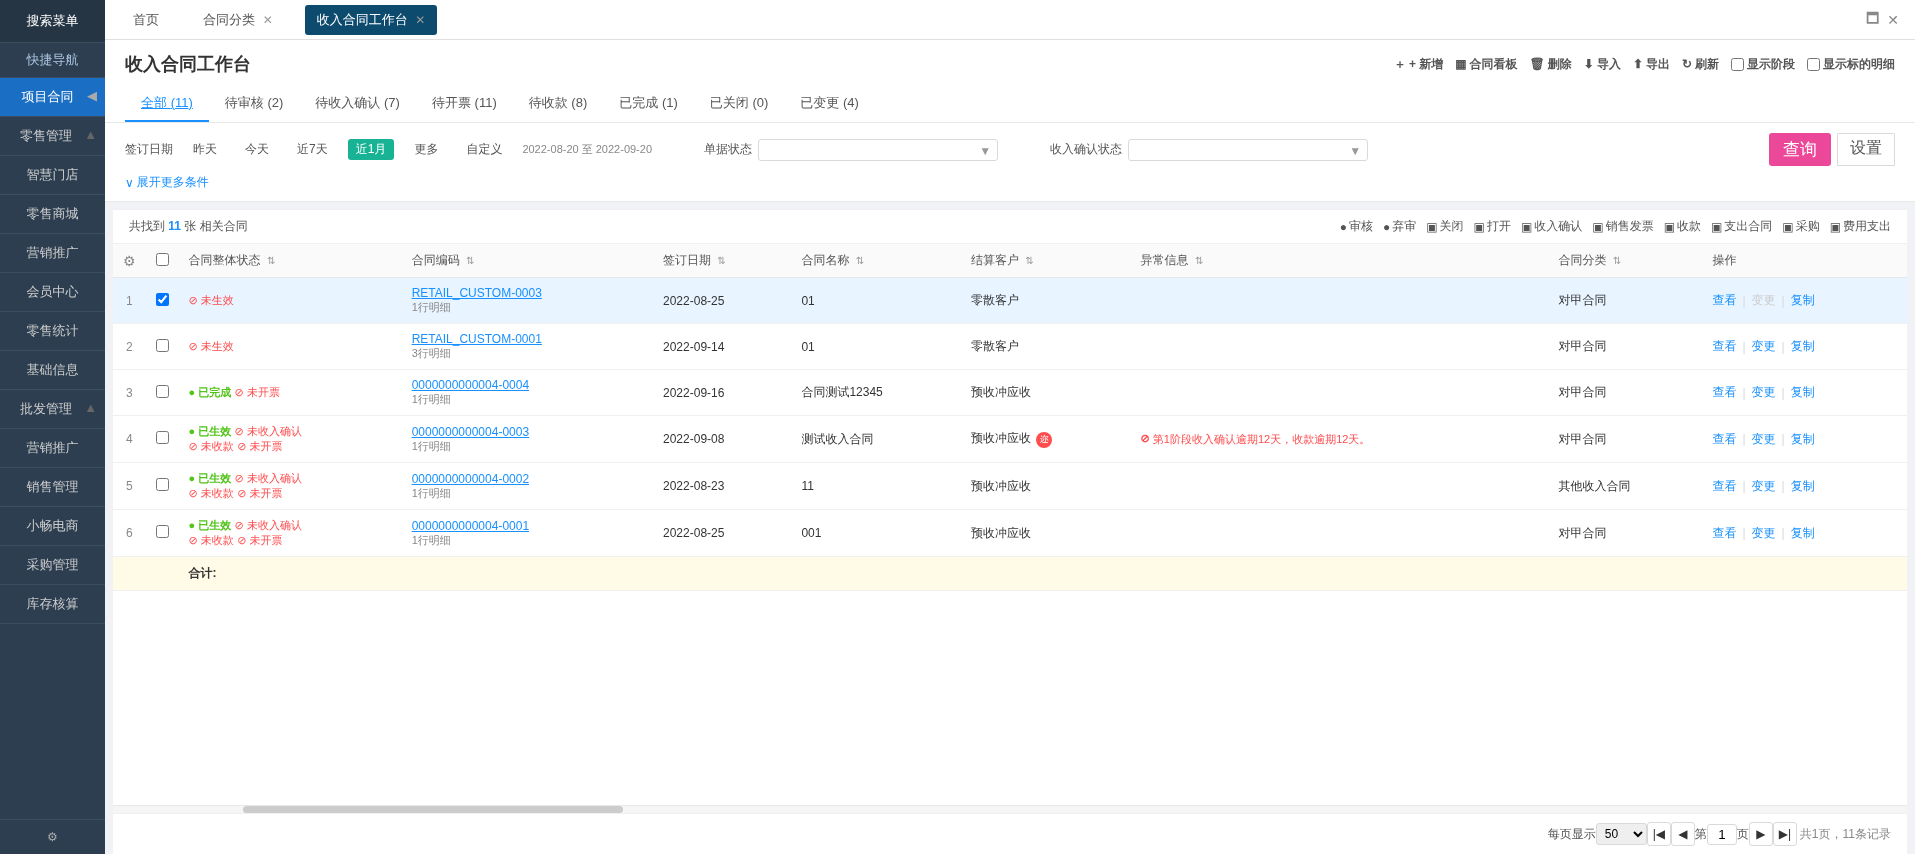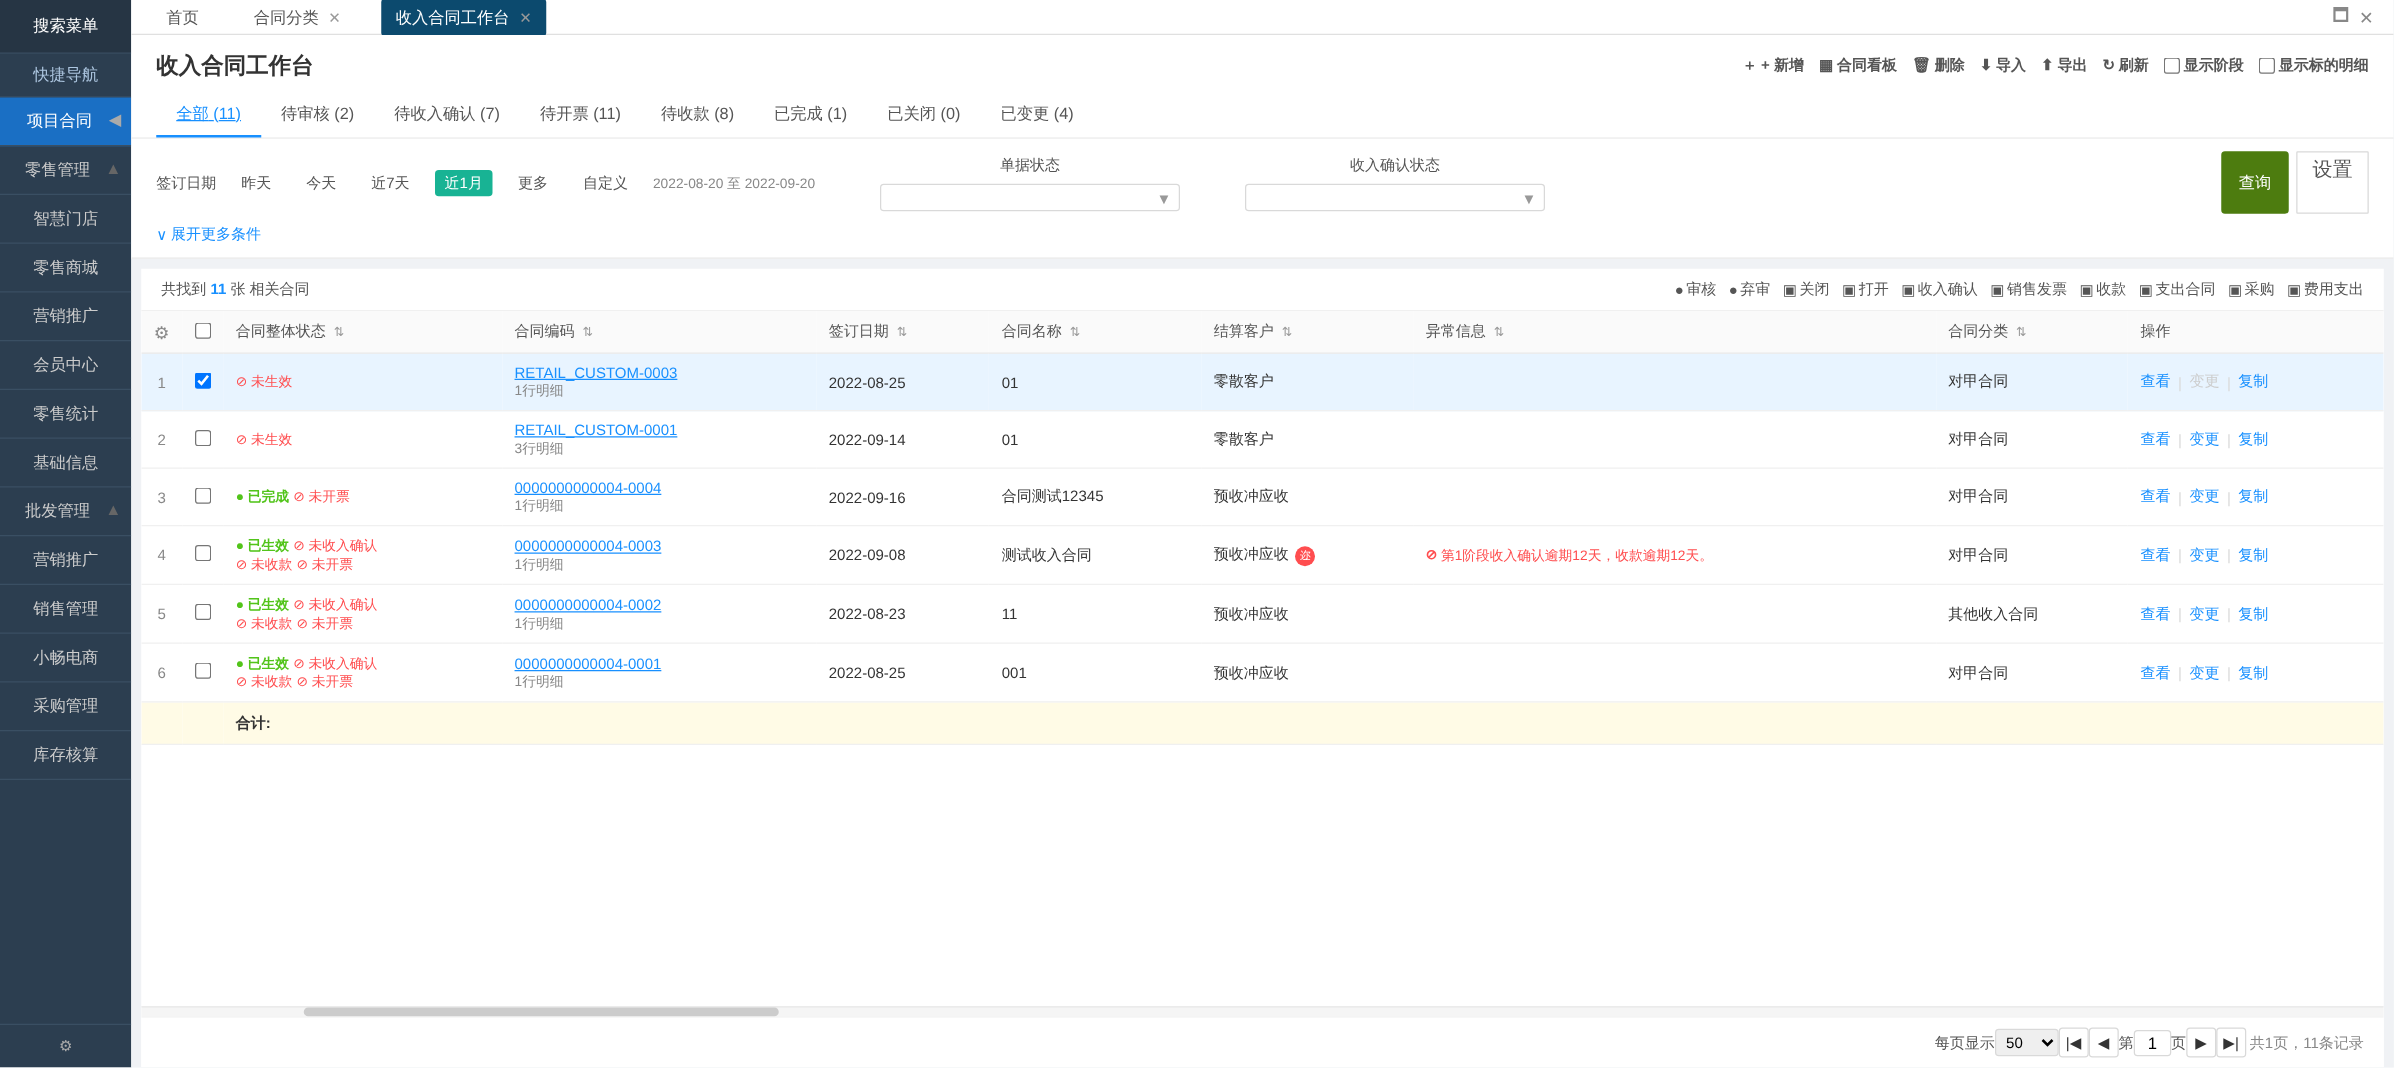--- a/index.html
+++ b/index.html
@@ -60,21 +60,21 @@
       background: #f0f2f5;
       overflow: hidden;
     }
 
     
     .topbar {
       background: #fff;
       display: flex;
       align-items: center;
       padding: 0 16px;
-      height: 28px;
+      height: 40px;
       border-bottom: 1px solid #e0e0e0;
       gap: 20px;
     }
     .topbar-tab {
       padding: 10px 12px;
       font-size: 13px;
       color: #555;
       cursor: pointer;
       white-space: nowrap;
     }
@@ -122,26 +122,26 @@
       color: #555;
     }
     .btn-action {
       display: flex;
       align-items: center;
       gap: 3px;
       cursor: pointer;
       color: #555;
     }
     .btn-primary {
-      background: #4d7c0f;
+      background: #ec4899;
       color: #fff;
-      padding: 16px 14px;
+      padding: 5px 14px;
       border-radius: 3px;
       cursor: pointer;
-      font-size: 13px;
+      font-size: 17px;
     }
     .btn-default {
       background: #fff;
       border: 1px solid #d9d9d9;
       color: #555;
       padding: 4px 12px;
       border-radius: 1px;
       cursor: pointer;
       font-size: 16px;
     }
@@ -201,21 +201,20 @@
     }
     .date-range {
       color: #888;
       font-size: 11px;
     }
     .filter-select {
       display: flex;
       align-items: center;
       gap: 6px;
       margin-left: 40px;
-      flex-direction: column;
     }
     .select-box {
       border: 1px solid #d9d9d9;
       border-radius: 3px;
       padding: 3px 24px 3px 8px;
       font-size: 12px;
       color: #555;
       min-width: 200px;
       position: relative;
       background: #fff;

